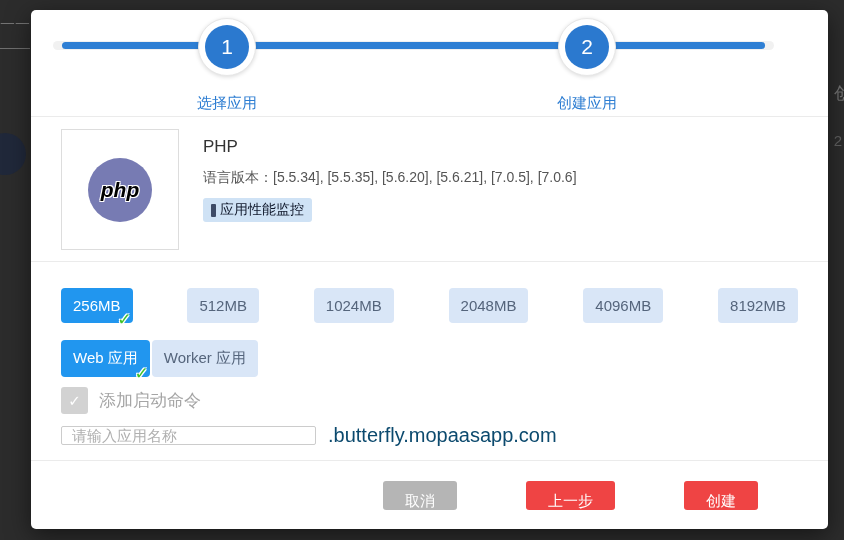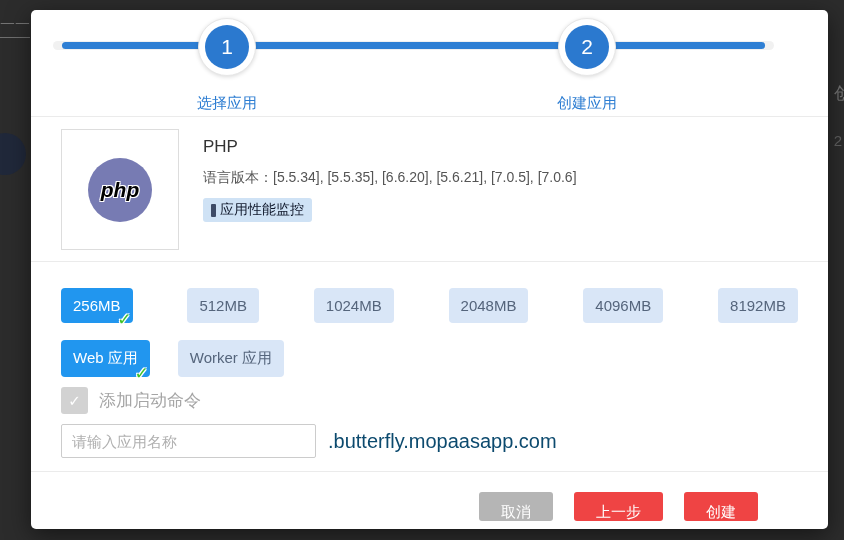--- a/index.html
+++ b/index.html
@@ -5,21 +5,21 @@
   * { margin:0; padding:0; box-sizing:border-box; }
   html,body { width:844px; height:540px; overflow:hidden; }
   body {
     position:relative;
     background:#2c2c2c;
     font-family:"Liberation Sans","DejaVu Sans",sans-serif;
   }
 
   
   .bg-frag-topleft {
-    position:absolute; left:0; top:23px; width:30px; height:15px;
+    position:absolute; left:0; top:23px; width:30px; height:26px;
     overflow:hidden; color:#8a8a8a; font-size:15px; line-height:15px;
     border-bottom:1px solid #6f6f6f;
   }
   .bg-frag-topleft span { display:inline-block; transform:translateY(-7px); }
   .bg-circle {
     position:absolute; left:-16px; top:133px; width:42px; height:42px;
     border-radius:50%; background:#20283a;
   }
   .bg-frag-right1 {
     position:absolute; right:-7px; top:82px; color:#737373; font-size:17px;
@@ -85,21 +85,21 @@
   .app-tag {
     margin-top:11px; display:inline-flex; align-items:center; gap:4px;
     background:#cfe2f5; color:#0f172a; font-size:14px;
     padding:3px 8px; border-radius:3px;
   }
   .tag-icon { width:5px; height:13px; background:#3d4a66; border-radius:1px; }
 
   
   .pill-row { display:flex; gap:12px; padding:0 30px; }
   .mem-row { padding-top:26px;justify-content:space-between; }
-  .type-row { padding-top:17px; gap:28px; }
+  .type-row { padding-top:17px; gap:2px; }
   .pill {
     position:relative; border:none; cursor:pointer;
     padding:9px 12px; font-size:15px; border-radius:4px;
     background:#d9e6f7; color:#55657c;
     font-family:inherit;
   }
   .pill.selected { background:#2196ef; color:#fff; }
   .pill .check {
     position:absolute; right:1px; bottom:-5px;
     color:#3ec228; font-weight:bold; font-size:17px; line-height:1;
@@ -111,34 +111,34 @@
   .checkbox {
     width:27px; height:27px; background:#d2d2d2; border-radius:3px;
     color:#fff; font-size:15px; font-weight:bold;
     display:flex; align-items:center; justify-content:center;
   }
   .startup-label { font-size:17px; color:#a5a5a5; }
 
   
   .name-row { display:flex; align-items:center; gap:12px; padding:10px 30px 0; }
   .name-input {
-    width:255px; height:34px; border:1px solid #cccccc; border-radius:2px;
+    width:255px; height:19px; border:1px solid #cccccc; border-radius:2px;
     padding:8px 10px; font-size:15px; color:#333; font-family:inherit; outline:none;
   }
   .name-input::placeholder { color:#b0b0b0; }
   .domain-suffix { font-size:20px; color:#0c4a6e; }
 
   
   .footer {
     margin-top:13px; border-top:1px solid #ebebeb;
     padding:20px 70px 0 0; display:flex; justify-content:flex-end; gap:21px;
   }
   .btn {
     height:29px; padding:11px 22px; border:none; border-radius:3px;
-    font-size:15px; color:#fff; cursor:pointer; font-family:inherit;
+    font-size:15px; color:#fff; cursor:pointer; font-family:inherit;margin-left:48px;
   }
   .btn-cancel { background:#b5b5b5; }
   .btn-blue { background:#ef4444; }
 </style>
 </head>
 <body>
 
 <div class="bg-frag-topleft"><span>一一</span></div>
 <div class="bg-circle"></div>
 <div class="bg-frag-right1">创</div>
@@ -160,21 +160,21 @@
   </div>
 
   <div class="app-section">
     <div class="logo-card">
       <div class="logo-circle">
         <span class="php-text">php</span>
       </div>
     </div>
     <div class="app-info">
       <div class="app-title">PHP</div>
-      <div class="app-versions">语言版本：[5.5.34], [5.5.35], [6.6.20], [5.6.21], [7.0.5], [7.0.6]</div>
+      <div class="app-versions">语言版本：[5.5.34], [5.5.35], [5.6.20], [5.6.21], [7.0.5], [7.0.6]</div>
       <div class="app-tag">
         <span class="tag-icon"></span>
         <span>应用性能监控</span>
       </div>
     </div>
   </div>
 
   <div class="pill-row mem-row">
     <button class="pill selected">
       <span>256MB</span>

